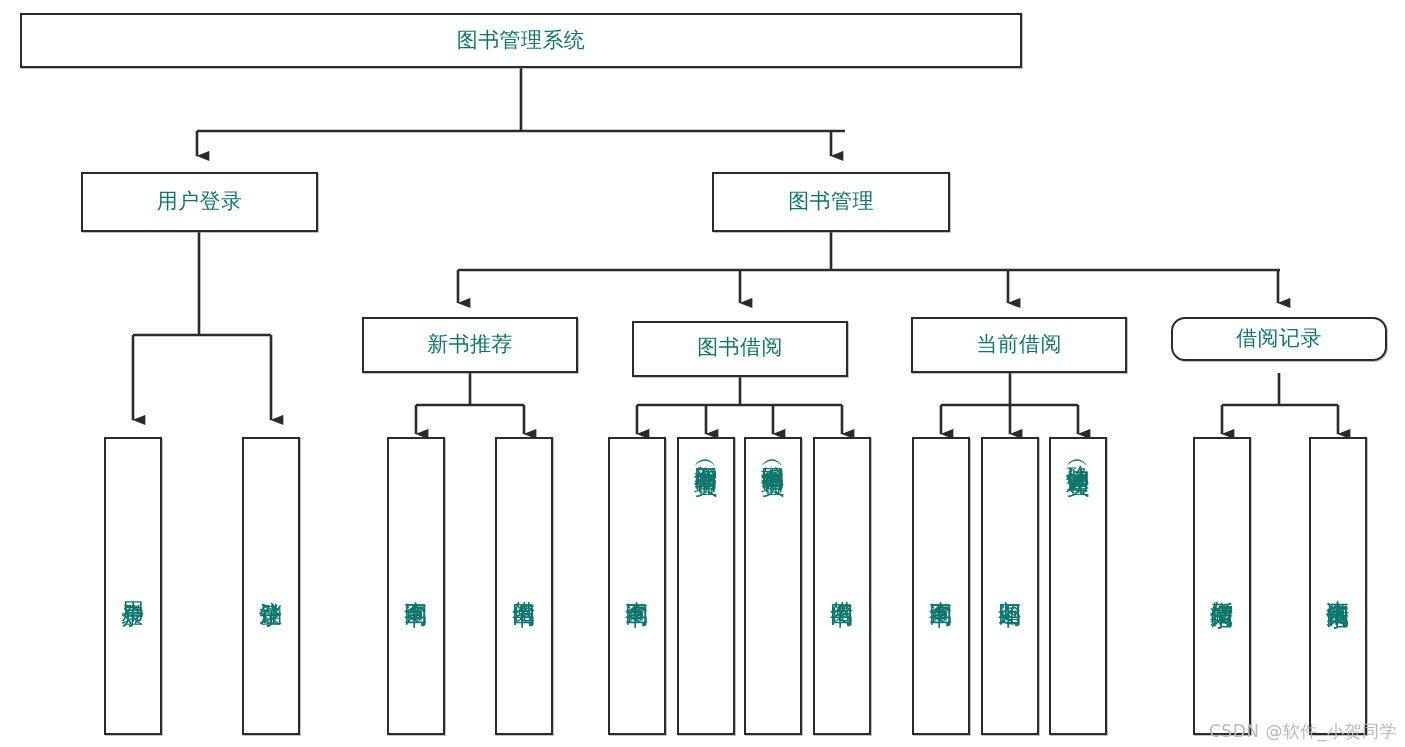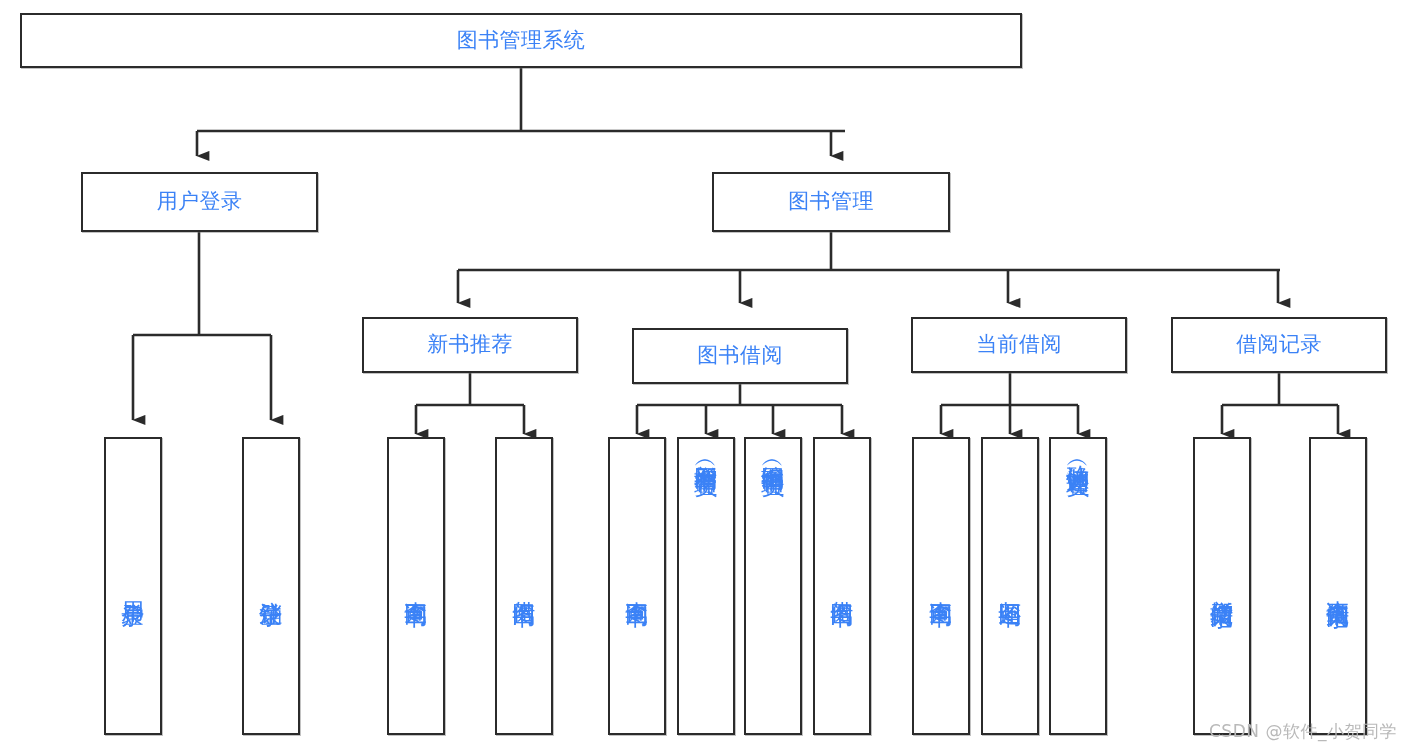--- a/index.html
+++ b/index.html
@@ -33,21 +33,21 @@
     background: #ffffff;
     border: 2.5px solid #2b2b2b;
     display: flex;
     align-items: center;
     justify-content: center;
     box-shadow: 1px 1px 0 rgba(120,120,120,0.45);
   }
   .node .label {
     display: block;
     text-align: center;
-    color: #3b82f6;
+    color: #0f766e;
     letter-spacing: 0.02em;
     line-height: 1.12;
   }
   .node.horizontal .label {
     font-size: 21px;
     white-space: nowrap;
   }
   .node.vertical {
     align-items: flex-start;
     padding-top: 8px;
@@ -140,29 +140,29 @@
   </div>
 
   <div class="node horizontal" style="left:362px; top:317px; width:216px; height:56px;">
     <span class="label">新书推荐</span>
   </div>
 
   <div class="node horizontal" style="left:712px; top:172px; width:238px; height:60px;">
     <span class="label">图书管理</span>
   </div>
 
-  <div class="node horizontal" style="left:632px; top:328px; width:216px; height:56px;">
+  <div class="node horizontal" style="left:632px; top:321px; width:216px; height:56px;font-family:Liberation Mono, monospace;">
     <span class="label">图书借阅</span>
   </div>
 
   <div class="node horizontal" style="left:902px; top:317px; width:216px; height:56px;margin-left:9px;">
     <span class="label">当前借阅</span>
   </div>
 
-  <div class="node horizontal" style="left:1171px; top:317px; width:216px; height:56px;">
+  <div class="node horizontal" style="left:1171px; top:317px; width:216px; height:44px;border-radius:14px;">
     <span class="label">借阅记录</span>
   </div>
 
   <div class="node vertical centered" style="left:104px; top:437px; width:58px; height:298px;">
     <span class="label">用户登录</span>
   </div>
 
   <div class="node vertical centered" style="left:242px; top:437px; width:58px; height:298px;">
     <span class="label">注销登录</span>
   </div>

